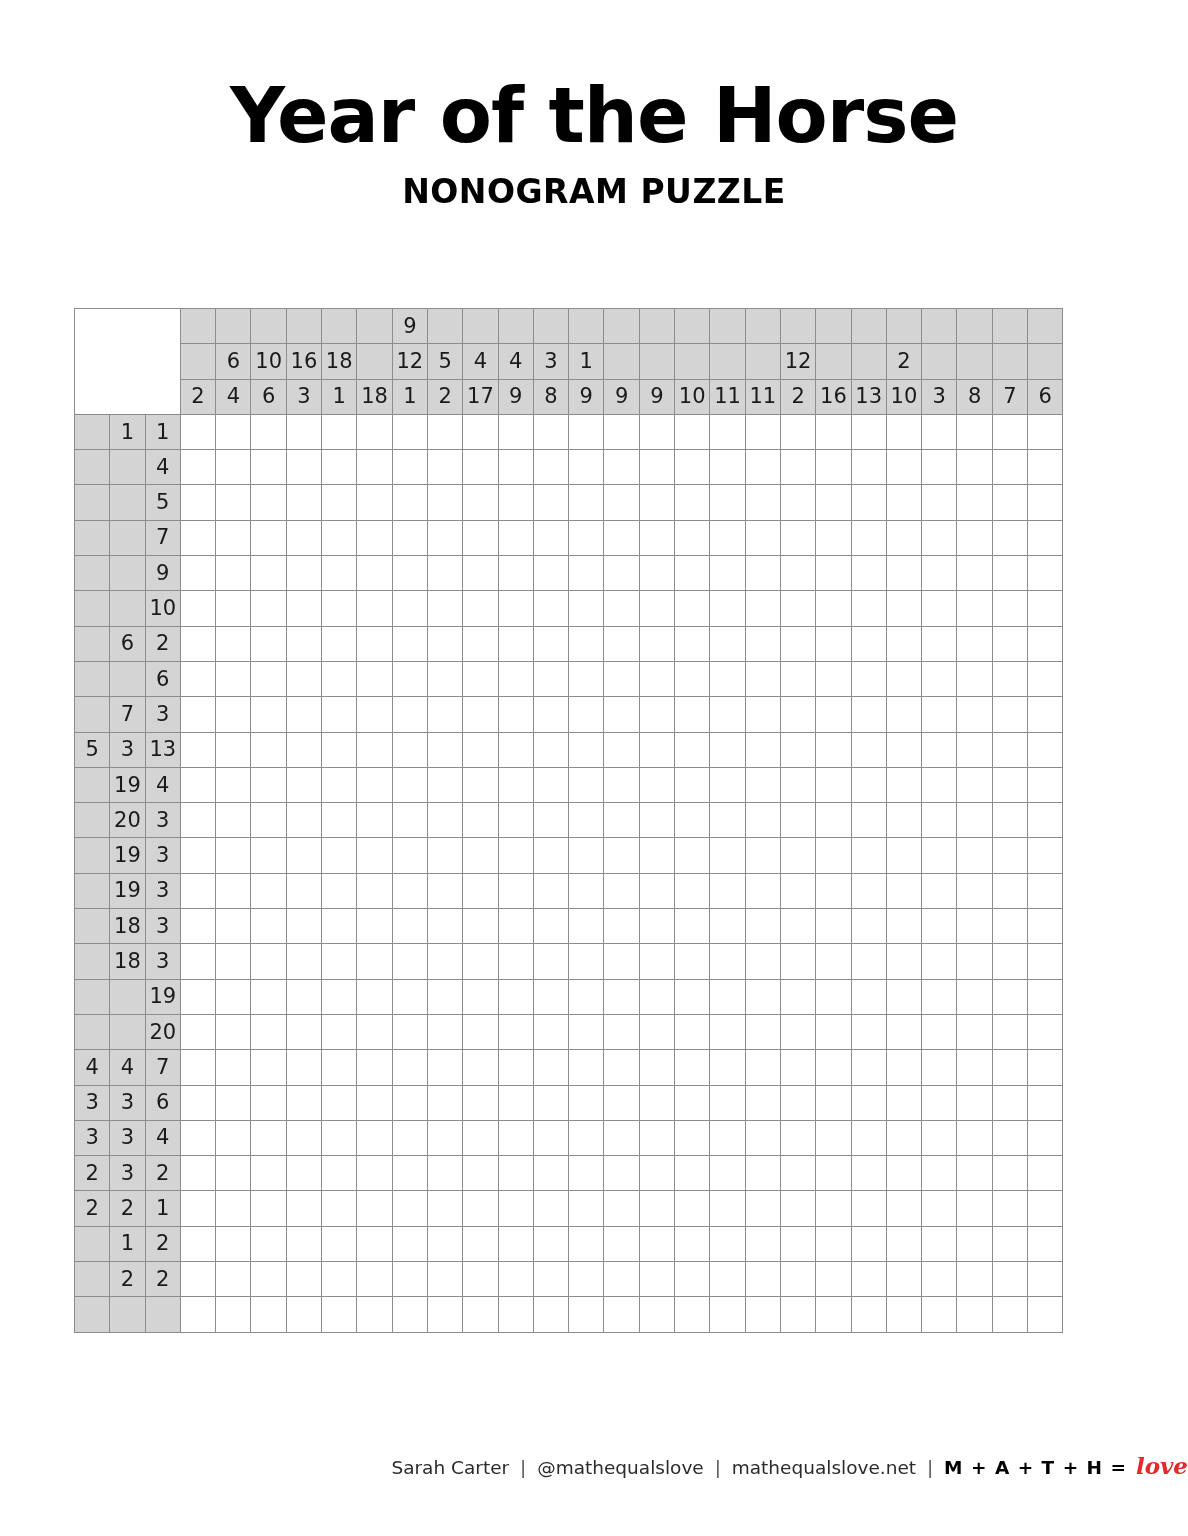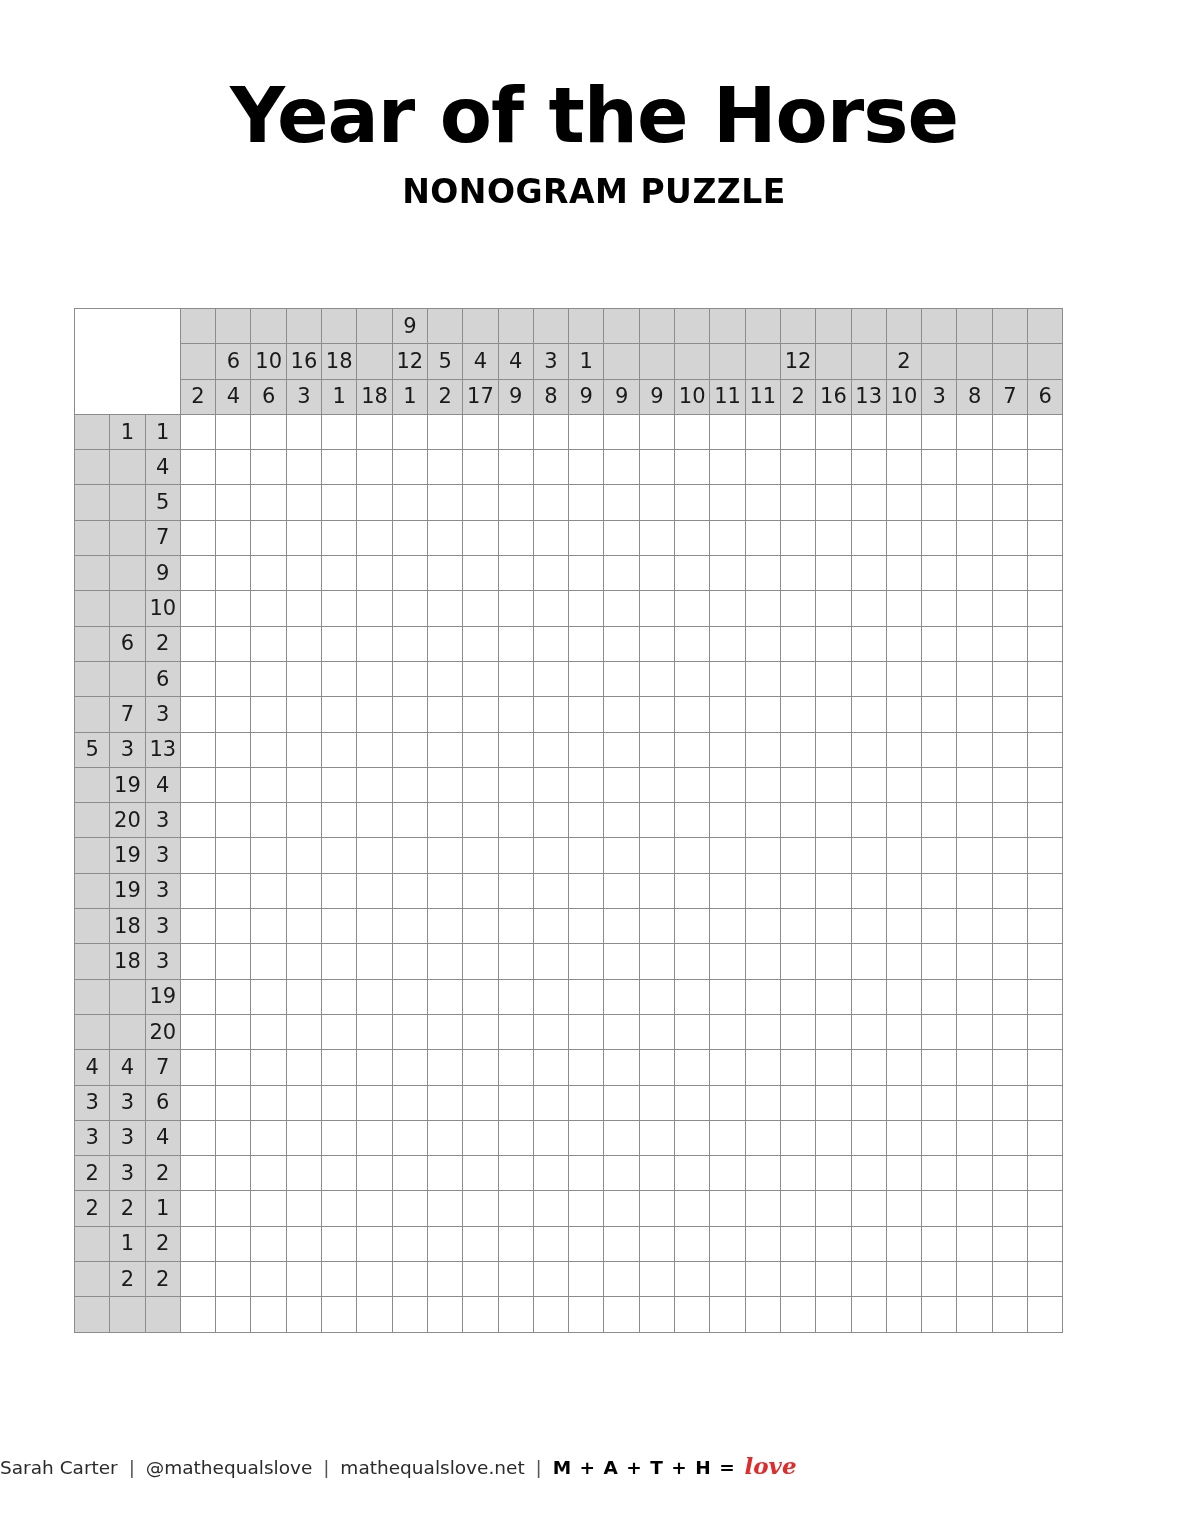--- a/index.html
+++ b/index.html
@@ -100,21 +100,21 @@
   td.edge-left   { border-left: 1.8px solid #8c8c8c; }
   td.edge-right  { border-right: 1.8px solid #8c8c8c; }
   td.edge-bottom { border-bottom: 1.8px solid #8c8c8c; }
 
   
   #footer {
     position: absolute;
     left: 0;
     top: 1452px;
     width: 1188px;
-    text-align: left;
+    text-align: right;
     white-space: nowrap;
     font-size: 18.5px;
     color: #2b2b2b;
     font-family: "DejaVu Sans", sans-serif;
   }
   #footer .sep { color: #555; padding: 0 5px; }
   #footer .math-eq {
     font-weight: 700;
     letter-spacing: 1px;
     color: #000;

